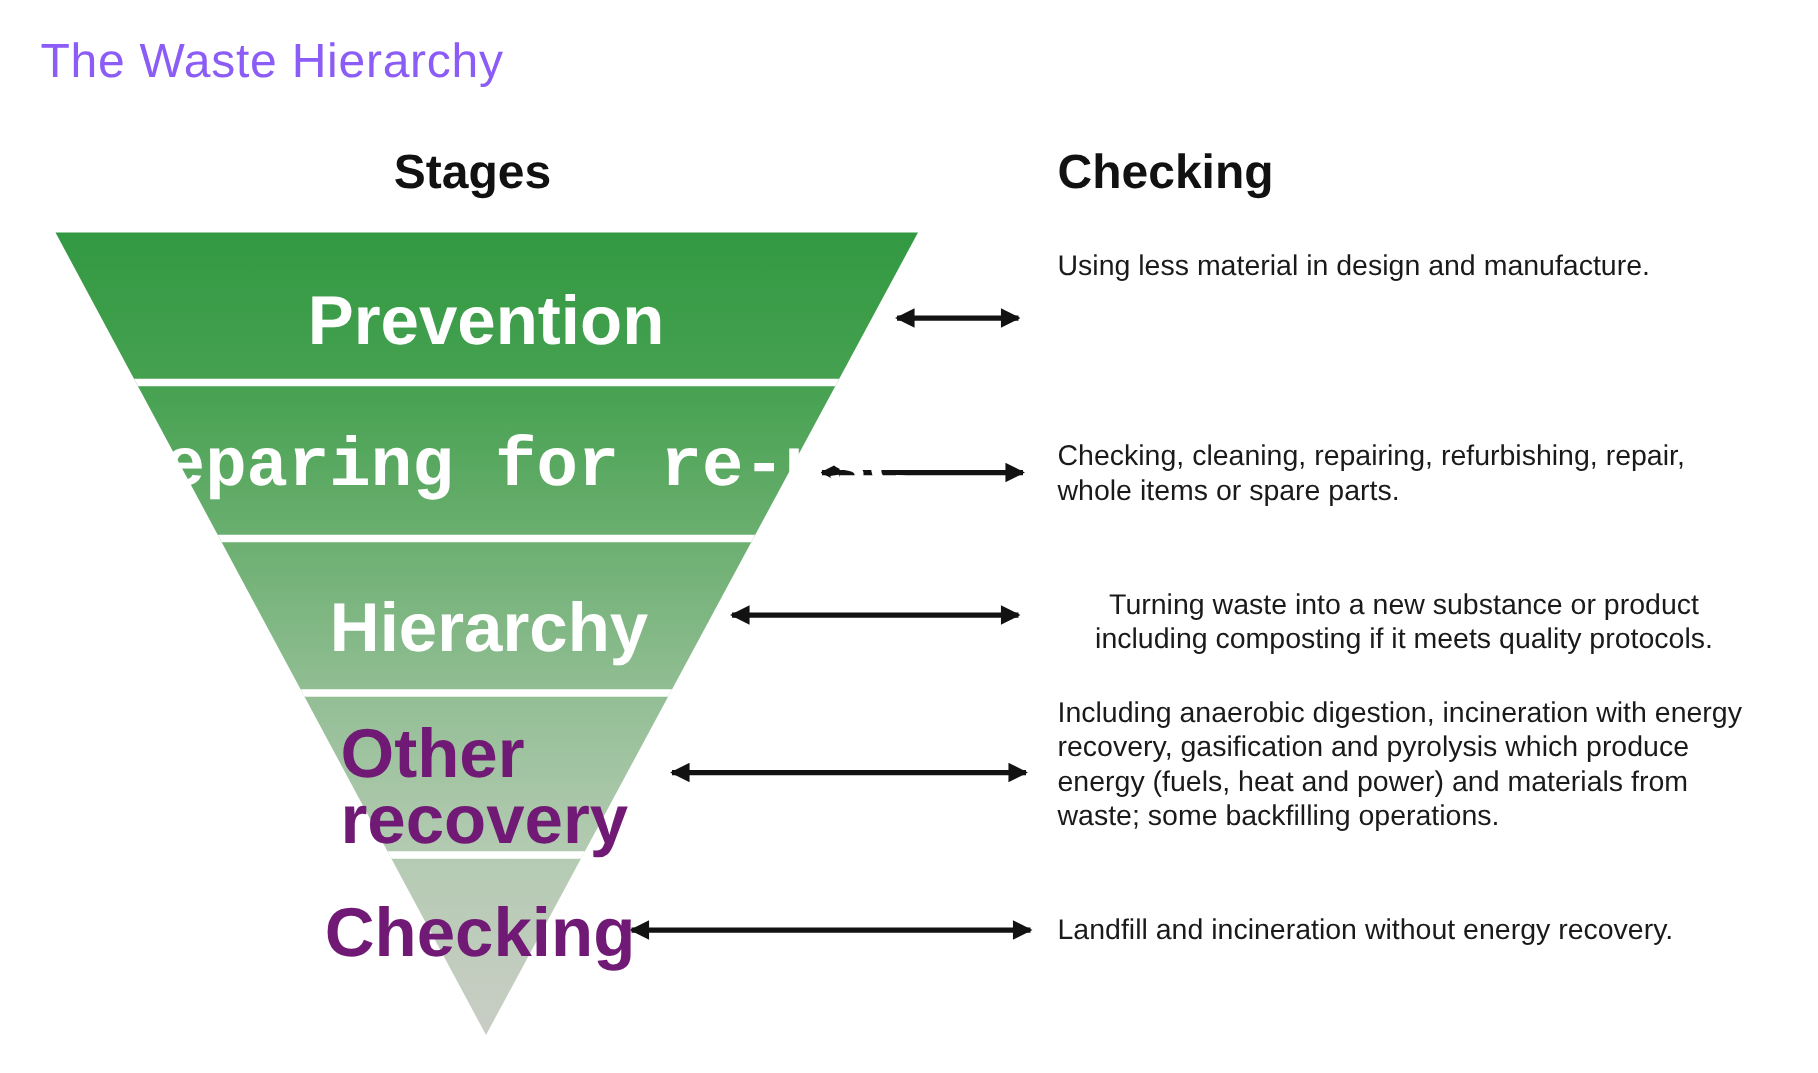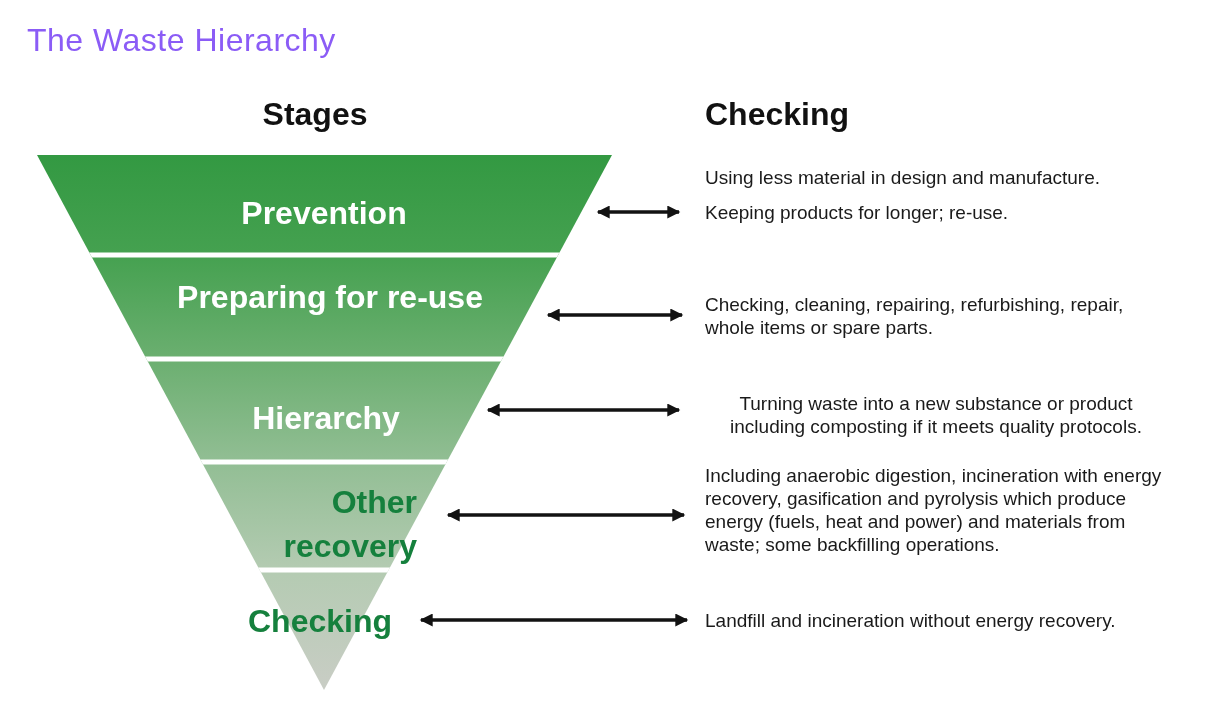--- a/index.html
+++ b/index.html
@@ -11,26 +11,26 @@
   .page-title{
     left:27px;top:22px;font-size:32px;font-weight:normal;color:#8b5cf6;letter-spacing:0.5px;
   }
   .col-header{
     top:96px;font-size:32px;font-weight:bold;color:#111111;
   }
   .col-header.stages{left:315px;transform:translateX(-50%);}
   .col-header.includes{left:705px;}
   svg.diagram{position:absolute;left:0;top:0;}
   .stage-label{
-    position:absolute;transform:translateX(-50%);text-align:right;
-    font-weight:bold;font-size:32px;line-height:44px;white-space:nowrap;
+    position:absolute;transform:translateX(-50%);text-align:left;
+    font-weight:bold;font-size:46px;line-height:44px;white-space:nowrap;
   }
   .stage-label.wrap{white-space:normal;width:190px;}
   .label-light{color:#ffffff;}
-  .label-green{color:#15803d;}
+  .label-green{color:#701a75;}
   .inc-block{
     position:absolute;left:705px;width:462px;color:#1a1a1a;
     font-size:19px;line-height:23px;
   }
   .inc-block p{margin:0 0 12px 0;}
   .inc-block p:last-child{margin-bottom:0;}
 </style>
 </head>
 <body>
 
@@ -69,28 +69,27 @@
   <g stroke="#121212" stroke-width="3.5">
     <line x1="598" y1="212" x2="679" y2="212" marker-start="url(#ah)" marker-end="url(#ah)"></line>
     <line x1="548" y1="315" x2="682" y2="315" marker-start="url(#ah)" marker-end="url(#ah)"></line>
     <line x1="488" y1="410" x2="679" y2="410" marker-start="url(#ah)" marker-end="url(#ah)"></line>
     <line x1="448" y1="515" x2="684" y2="515" marker-start="url(#ah)" marker-end="url(#ah)"></line>
     <line x1="421" y1="620" x2="687" y2="620" marker-start="url(#ah)" marker-end="url(#ah)"></line>
   </g>
 </svg>
 
 <div class="stage-label label-light" style="left:324px;top:191px;">Prevention</div>
-<div class="stage-label label-light" style="left:330px;top:275px;">Preparing for re-use</div>
+<div class="stage-label label-light" style="left:330px;top:289px;font-family:Liberation Mono, monospace;">Preparing for re-use</div>
 <div class="stage-label label-light" style="left:326px;top:396px;">Hierarchy</div>
 <div class="stage-label label-green wrap" style="left:322px;top:480px;">Other recovery</div>
 <div class="stage-label label-green" style="left:320px;top:599px;">Checking</div>
 
 <div class="inc-block" style="top:166px;">
   <p>Using less material in design and manufacture.</p>
-  <p>Keeping products for longer; re-use.</p>
 </div>
 <div class="inc-block" style="top:293px;">
   <p>Checking, cleaning, repairing, refurbishing, repair, whole items or spare parts.</p>
 </div>
 <div class="inc-block" style="top:392px;text-align:center;">
   <p>Turning waste into a new substance or product including composting if it meets quality protocols.</p>
 </div>
 <div class="inc-block" style="top:464px;">
   <p>Including anaerobic digestion, incineration with energy recovery, gasification and pyrolysis which produce energy (fuels, heat and power) and materials from waste; some backfilling operations.</p>
 </div>

